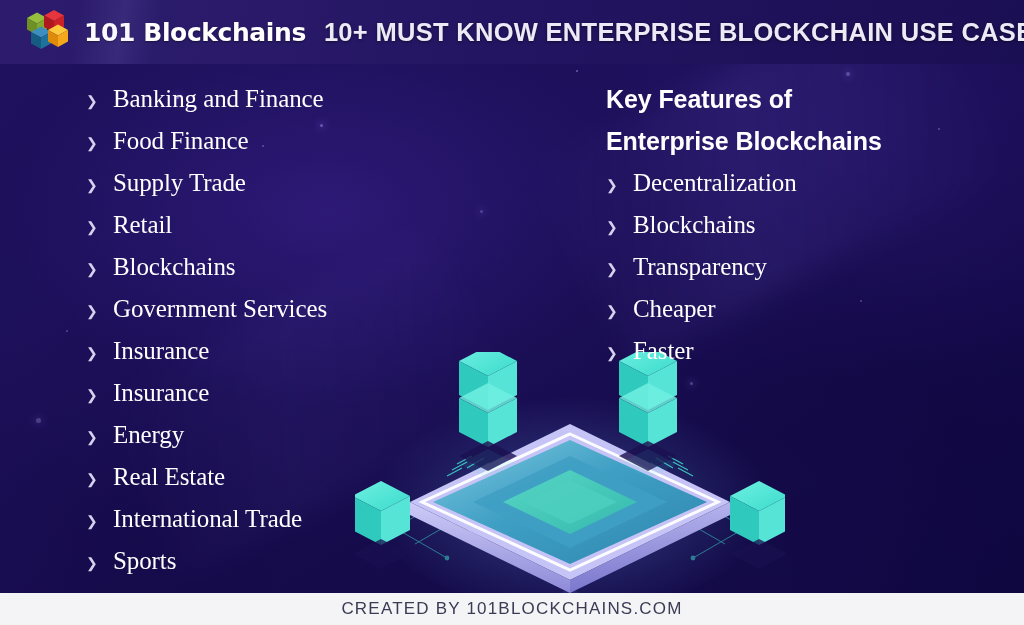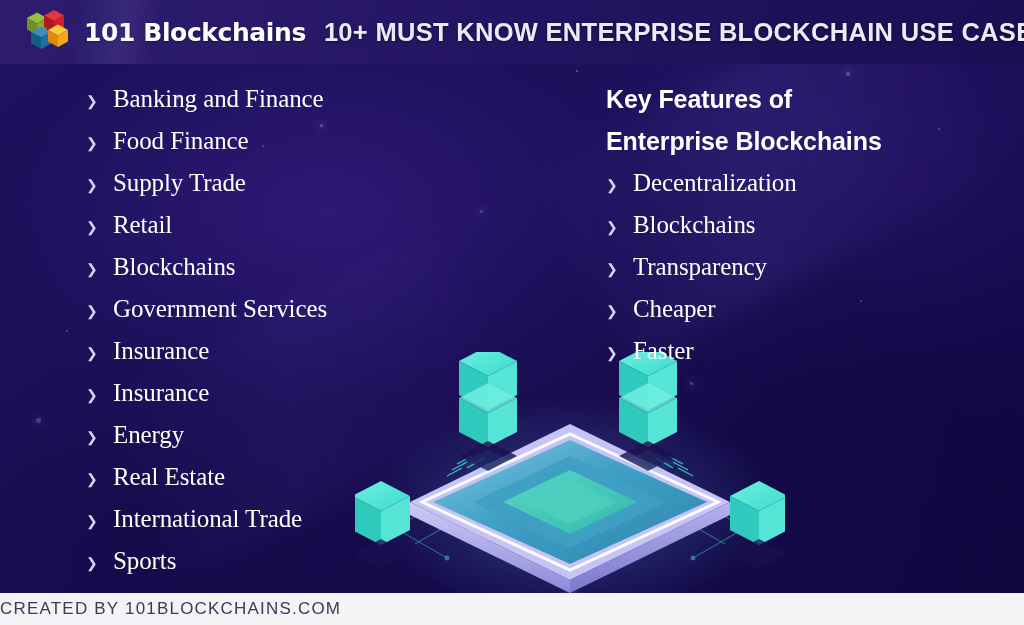--- a/index.html
+++ b/index.html
@@ -149,20 +149,21 @@
 
   
   .footer {
     position: absolute;
     left: 0; bottom: 0;
     width: 1024px;
     height: 32px;
     background: #f4f4f6;
     display: flex;
     align-items: center;
+    justify-content: center;
     z-index: 10;
   }
   .footer-text {
     font-family: "Liberation Sans", sans-serif;
     font-size: 17px;
     letter-spacing: 1.2px;
     color: #3b3b55;
   }
 </style>
 </head>

